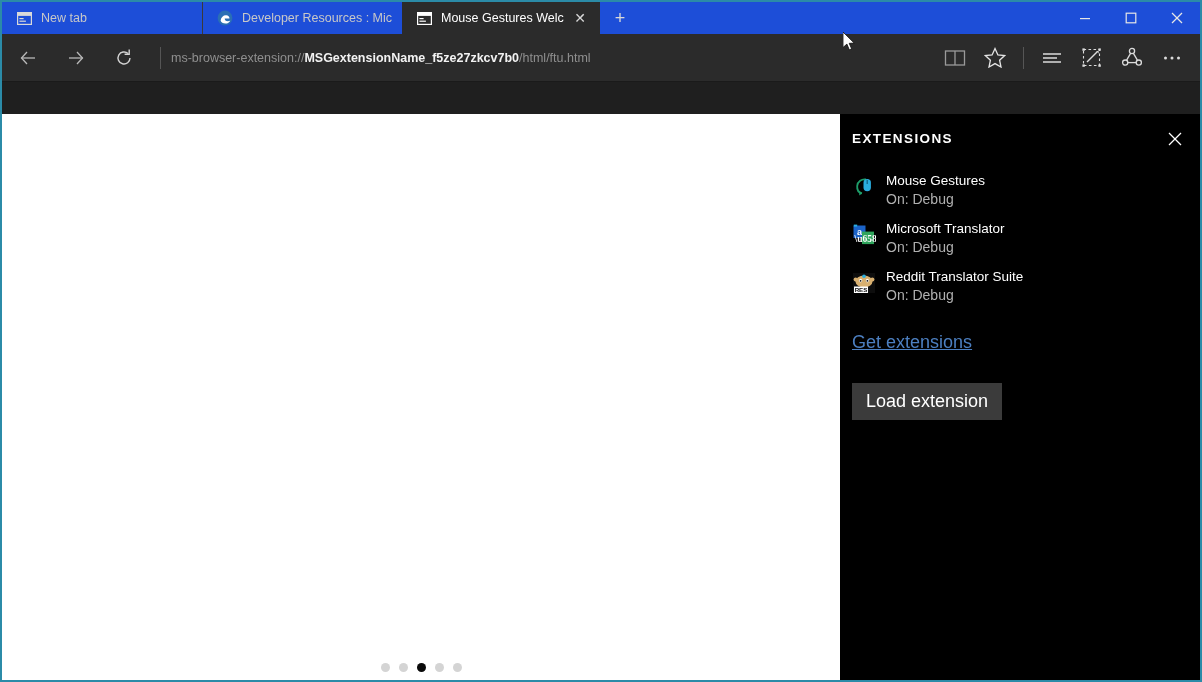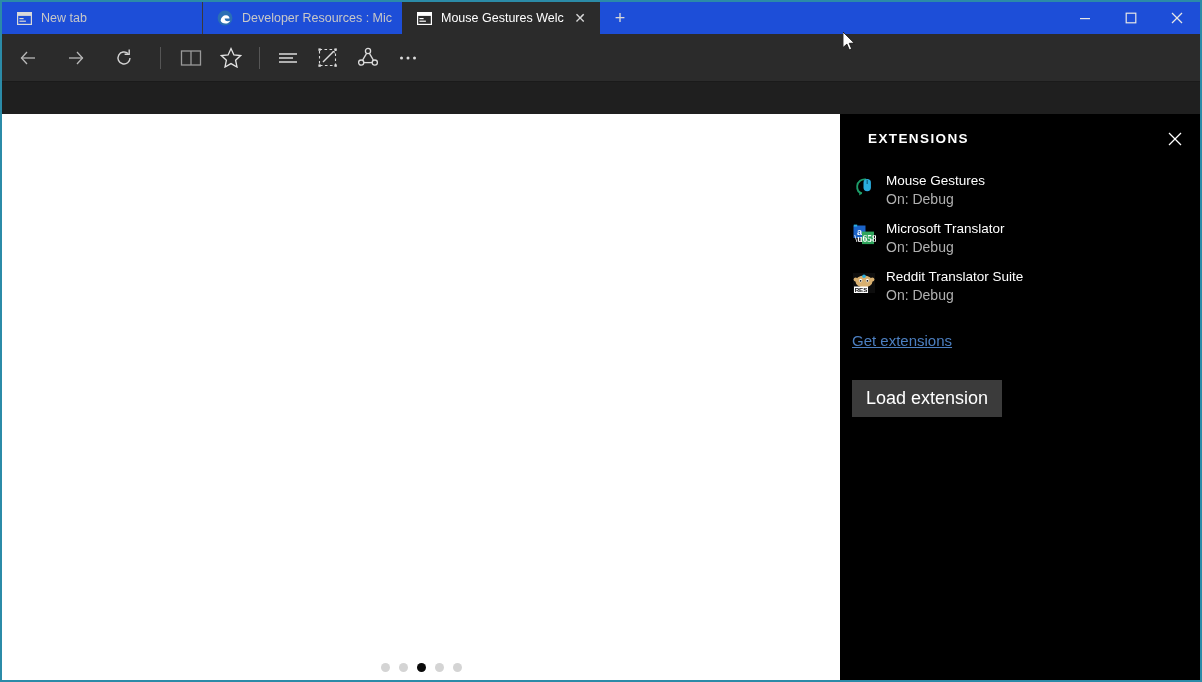--- a/index.html
+++ b/index.html
@@ -167,21 +167,21 @@
   .panel {
     position: absolute; left: 838px; top: 112px;
     width: 360px; height: 566px;
     background: #000000;
     color: #ffffff;
   }
   .panel-header {
     position: relative;
     height: 48px;
     display: flex; align-items: center;
-    padding: 0 12px 0 28px;
+    padding: 0 12px 0 12px;
   }
   .panel-title {
     font-size: 13.5px;
     font-weight: bold;
     letter-spacing: 1.4px;
     color: #ffffff;
   }
   .panel-close {
     position: absolute;
     right: 10px; top: 10px;
@@ -212,21 +212,21 @@
     line-height: 18px;
   }
   .ext-status {
     font-size: 14px;
     color: #b0b0b0;
     line-height: 18px;
   }
   .get-ext-link {
     display: inline-block;
     margin: 22px 0 0 12px;
-    font-size: 15px;
+    font-size: 18px;
     color: #4c7fc0;
     text-decoration: underline;
   }
   .load-ext-btn {
     display: block;
     margin: 30px 0 0 12px;
     padding: 8px 14px;
     background: #3b3b3b;
     color: #ffffff;
     border: none;
@@ -322,20 +322,25 @@
     </div>
     <div class="nav-btn">
       <svg width="20" height="20" viewBox="0 0 20 20">
         <path d="M16 10a6 6 0 1 1-1.9-4.4" fill="none" stroke="#d2d2d2" stroke-width="1.4"></path>
         <polyline points="15.2,1.6 15.2,6.2 10.6,6.2" fill="none" stroke="#d2d2d2" stroke-width="1.4"></polyline>
       </svg>
     </div>
 
     <div class="tb-divider"></div>
 
+    <div class="addressbar">
+      <span class="url-dim">ms-browser-extension://</span>
+        <span class="url-strong">MSGextensionName_f5ze27zkcv7b0</span>
+        <span class="url-dim">/html/ftu.html</span>
+    </div>
 
     <div class="toolbar-right">
       <div class="tb-icon">
         <svg width="22" height="20" viewBox="0 0 22 20">
           <rect x="1.5" y="3" width="19" height="14" fill="none" stroke="#9a9a9a" stroke-width="1.3"></rect>
           <line x1="11" y1="3" x2="11" y2="17" stroke="#9a9a9a" stroke-width="1.3"></line>
         </svg>
       </div>
       <div class="tb-icon">
         <svg width="22" height="21" viewBox="0 0 22 21">

